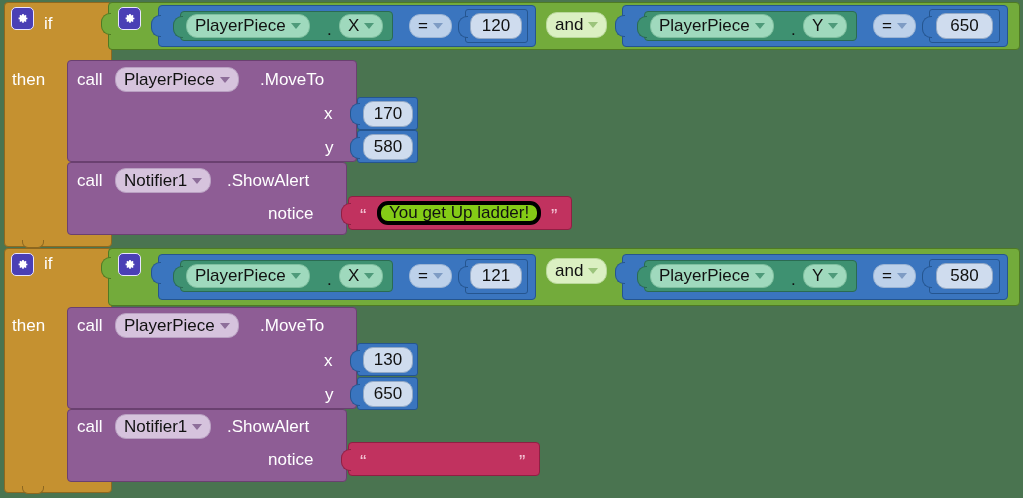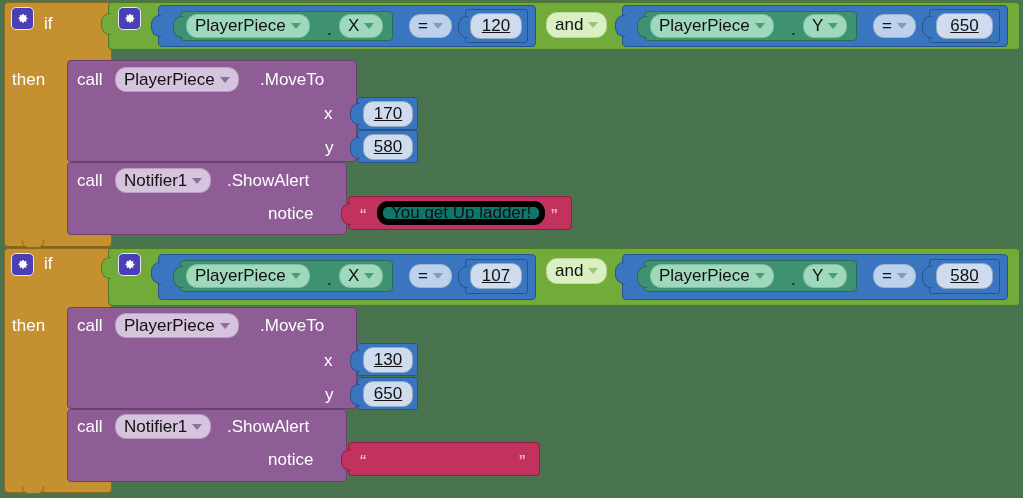--- a/index.html
+++ b/index.html
@@ -30,38 +30,38 @@
   .field{
     position:absolute;display:flex;align-items:center;gap:5px;
     box-sizing:border-box;border-radius:11px;
     padding:0 8px;height:24px;white-space:nowrap;
     font-size:17px;color:#111;
   }
   .f-purple{background:#d6c3dd;border:1px solid #b9a0c2;}
   .f-green {background:#9fd9bd;border:1px solid #7fbf9f;}
   .f-lgreen{background:#dbf0c2;border:1px solid #b9d89a;}
   .f-blue  {background:#bdd1ea;border:1px solid #9bb4d4;}
-  .f-pink  {background:#0f766e;border:6px solid #000000;}
+  .f-pink  {background:#84cc16;border:4px solid #000000;}
 
   .tri{
     width:0;height:0;border-left:5px solid transparent;
     border-right:5px solid transparent;border-top:6px solid;
     flex:none;
   }
   .t-purple{border-top-color:#8e6e9a;}
   .t-green {border-top-color:#4e9a7a;}
   .t-lgreen{border-top-color:#9cc47c;}
   .t-blue  {border-top-color:#7e9cc4;}
 
   
   .num{
     position:absolute;box-sizing:border-box;
     background:#cfdcee;border:1px solid #93a9c6;border-radius:10px;
     height:26px;display:flex;align-items:center;justify-content:center;
-    font-size:17px;color:#111;padding:0 9px;white-space:nowrap;text-decoration:underline;
+    font-size:17px;color:#111;padding:0 9px;white-space:nowrap;
   }
   .numwrap{
     position:absolute;box-sizing:border-box;
     background:#3a75bf;border:1px solid #25558f;
   }
 
   
   .gear{
     position:absolute;width:21px;height:21px;border-radius:5px;
     background:#4a3fb5;border:1px solid #e8e4ff;
@@ -220,21 +220,21 @@
   <div class="field f-green" style="left:339px;top:264px;">
     <span>X</span>
     <span class="tri t-green"></span>
   </div>
   <div class="field f-blue" style="left:409px;top:264px;">
     <span>=</span>
     <span class="tri t-blue"></span>
   </div>
   <div class="numwrap" style="left:465px;top:259px;width:63px;height:35px;border-radius:3px;"></div>
   <div class="notch math" style="left:458px;top:266px;border-right:none;"></div>
-  <div class="num" style="left:470px;top:263px;width:52px;">107</div>
+  <div class="num" style="left:470px;top:263px;width:52px;">121</div>
 
   <div class="field f-lgreen" style="left:546px;top:258px;height:26px;">
     <span>and</span>
     <span class="tri t-lgreen"></span>
   </div>
 
   <div class="blk math" style="left:622px;top:254px;width:386px;height:46px;border-radius:4px;"></div>
   <div class="notch math" style="left:615px;top:262px;border-right:none;"></div>
 
   <div class="blk getter" style="left:644px;top:260px;width:213px;height:32px;border-radius:4px;"></div>

